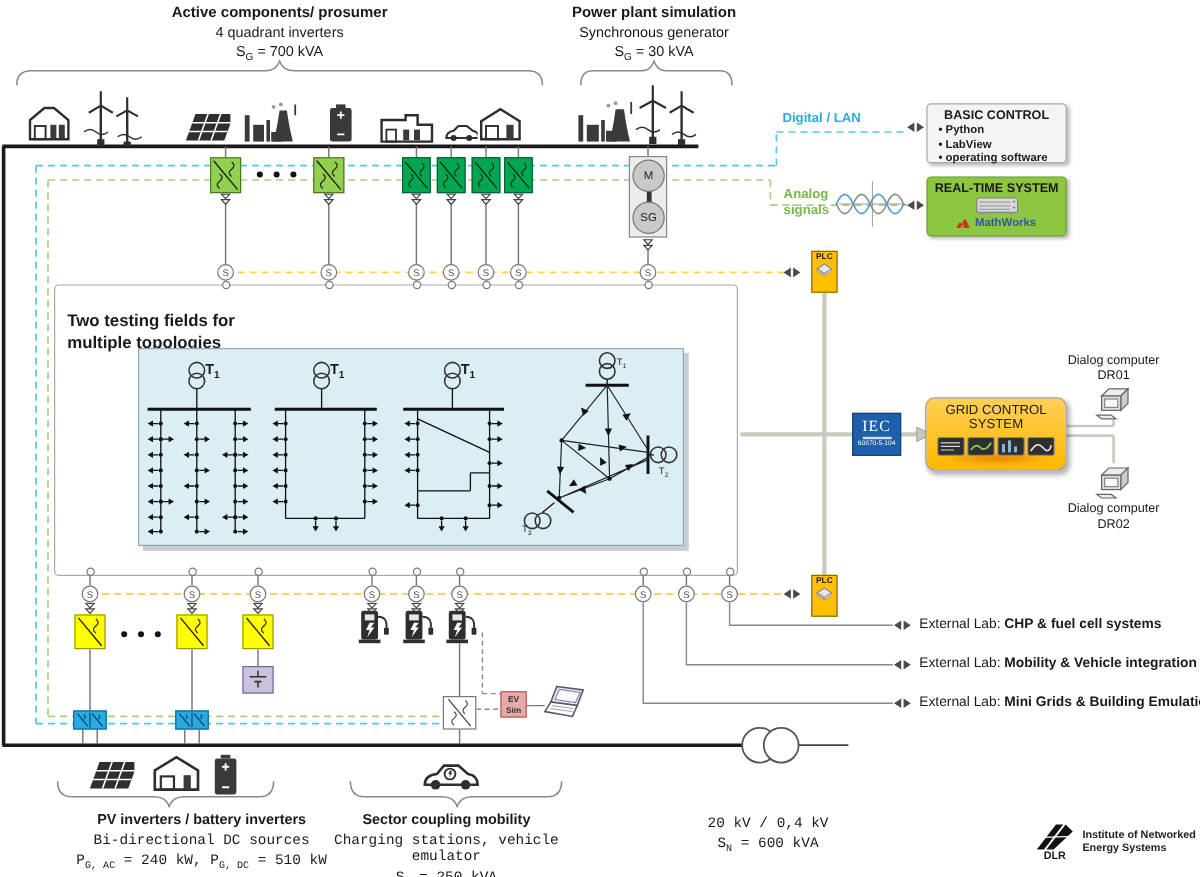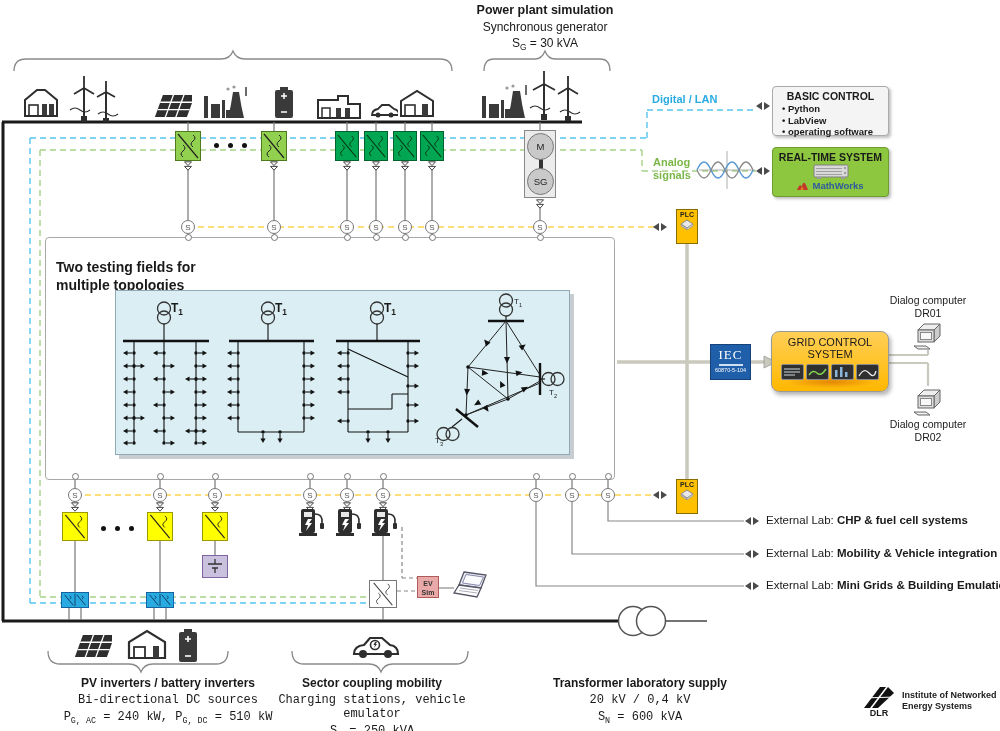--- a/index.html
+++ b/index.html
@@ -119,20 +119,25 @@
     <g stroke="#c9c9bd" stroke-width="2.2" fill="none">
       <path d="M889,355 H928 M889,363 H928 M928,355 V350 M928,363 V386"></path>
     </g>
 
     <g fill="#fff" stroke="#555" stroke-width="1.5">
       <circle cx="633" cy="621" r="14.5"></circle>
         <circle cx="651" cy="621" r="14.5"></circle>
     </g>
   </svg>
 
+  <div class="hdr" style="left:83px;top:3px;width:300px">
+    <div class="t">Active components/ prosumer</div>
+    <div class="l">4 quadrant inverters</div>
+    <div class="l"><span>S</span><sub>G</sub><span> = 700 kVA</span></div>
+  </div>
   <div class="hdr" style="left:445px;top:3px;width:200px">
     <div class="t">Power plant simulation</div>
     <div class="l">Synchronous generator</div>
     <div class="l"><span>S</span><sub>G</sub><span> = 30 kVA</span></div>
   </div>
 
   <div class="abs" style="left:22px;top:86px">
     <svg width="38" height="32">
         <path d="M3,30 V14 L15,4 H23 L35,14 V30 Z" fill="#fff" stroke="#2e2e2e" stroke-width="2"></path>
         <rect x="7" y="19" width="9" height="11" fill="none" stroke="#2e2e2e" stroke-width="1.6"></rect>
@@ -885,21 +890,20 @@
     <div class="t">PV inverters / battery inverters</div>
     <div class="l">Bi-directional DC sources</div>
     <div class="l"><span>P</span><sub>G, AC</sub><span> = 240 kW, </span><span>P</span><sub>G, DC</sub><span> = 510 kW</span></div>
   </div>
   <div class="footer" style="left:252px;top:676px">
     <div class="t">Sector coupling mobility</div>
     <div class="l">Charging stations, vehicle emulator</div>
     <div class="l"><span>S</span><sub>G</sub><span> = 250 kVA</span></div>
   </div>
   <div class="footer" style="left:520px;top:676px">
-    <div class="t">Transformer laboratory supply</div>
     <div class="l">20 kV / 0,4 kV</div>
     <div class="l"><span>S</span><sub>N</sub><span> = 600 kVA</span></div>
   </div>
 
   <div class="logo">
     <div style="text-align:center">
       <svg width="34" height="26">
           <polygon points="2,24 18,3 24,3 8,24" fill="#111"></polygon>
           <polygon points="10,24 26,3 32,9 16,24" fill="#111"></polygon>
           <line x1="0" y1="14" x2="34" y2="13" stroke="#fff" stroke-width="1.2"></line>

